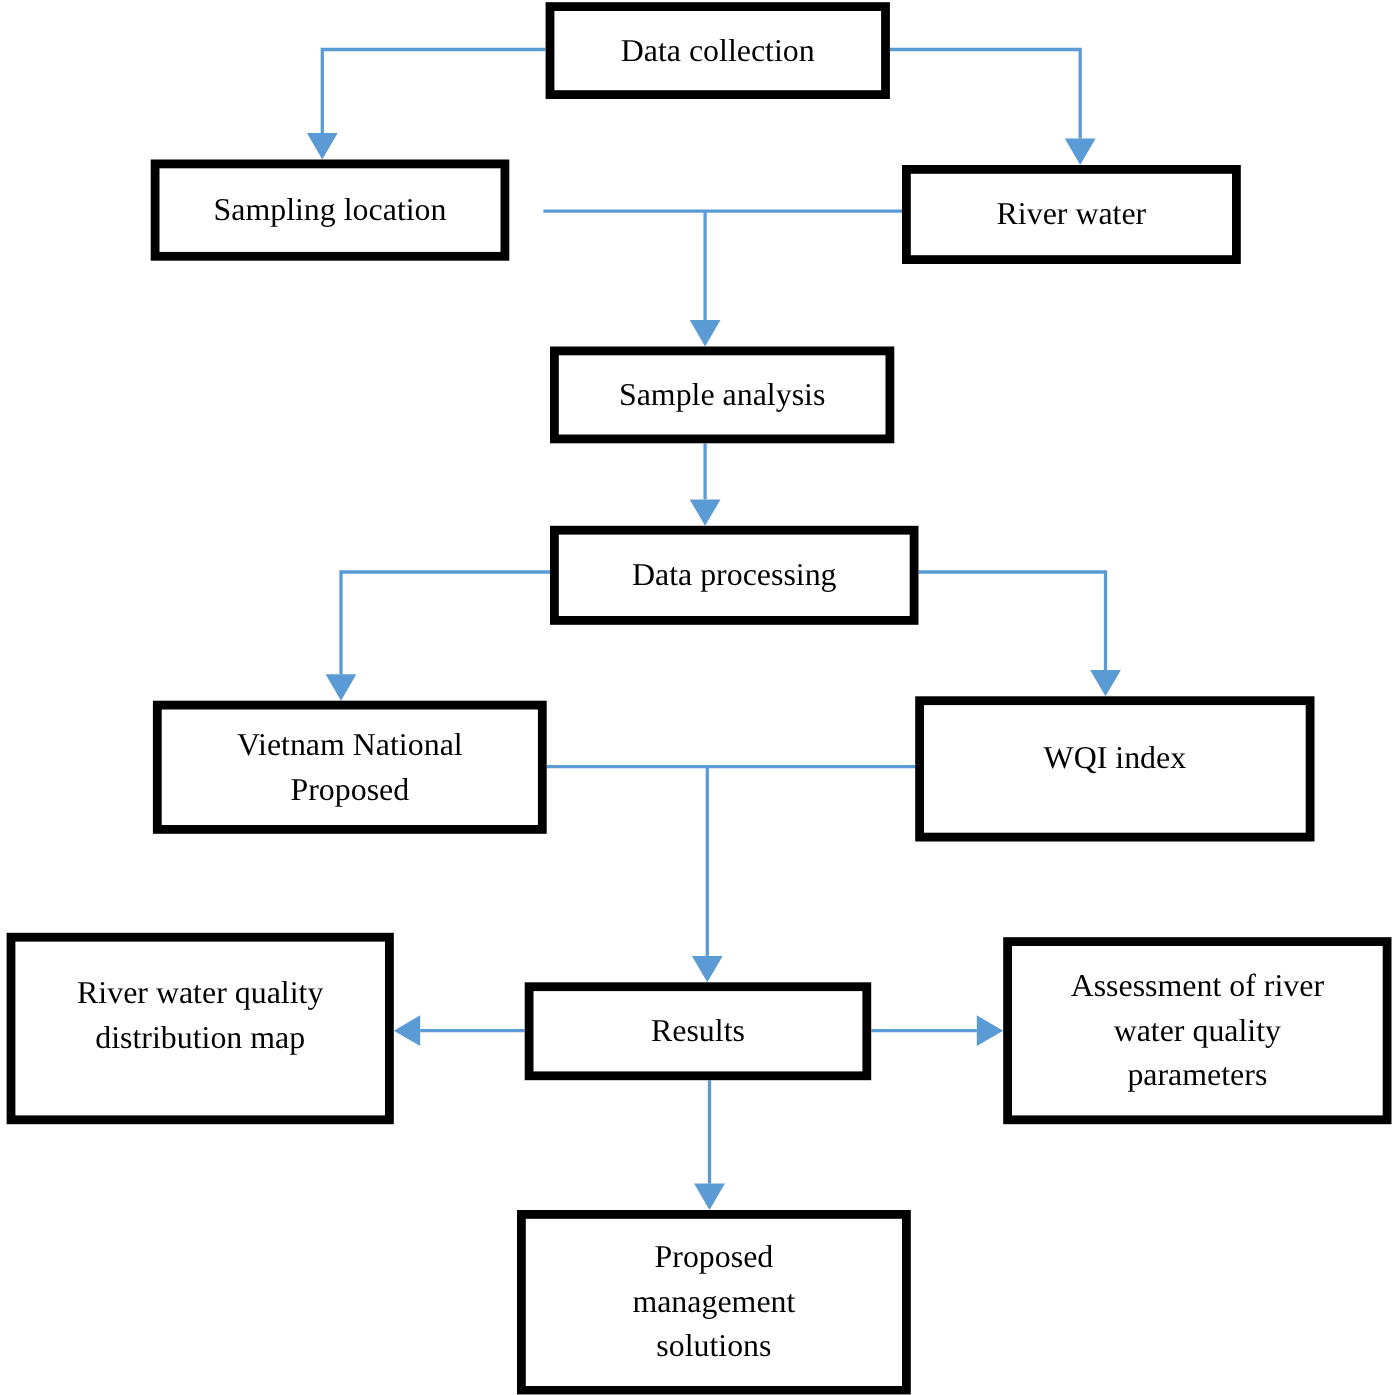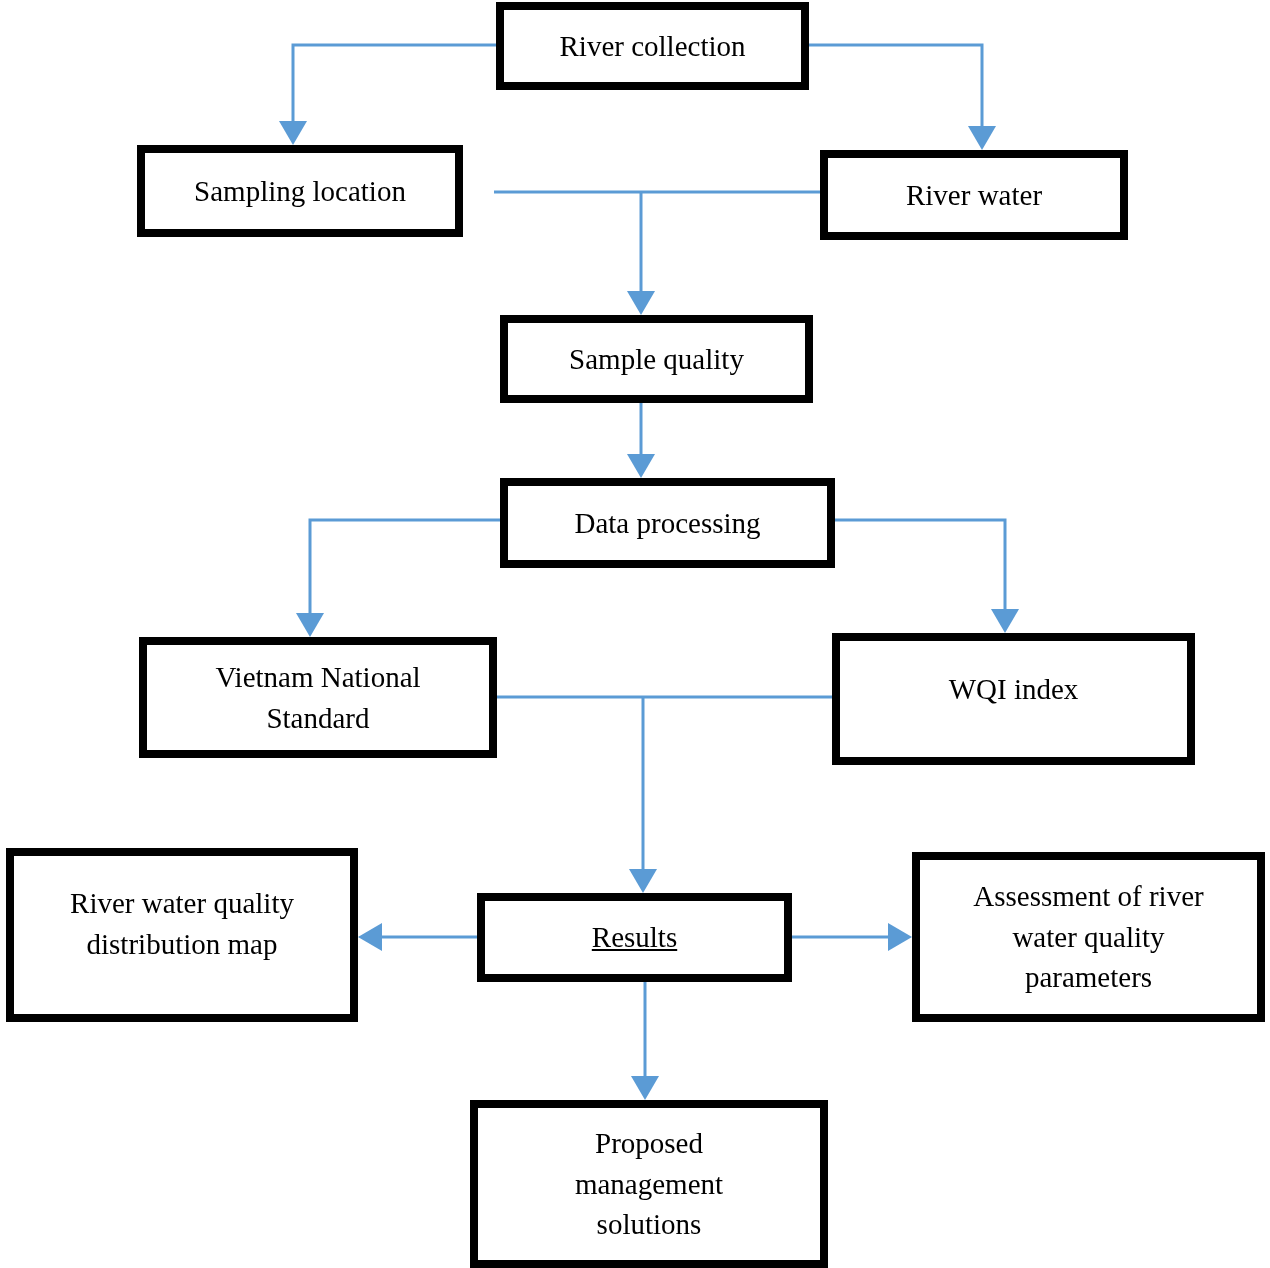--- a/index.html
+++ b/index.html
@@ -63,54 +63,54 @@
       <polygon points="296,613 324,613 310,637"></polygon>
       <polygon points="991,609 1019,609 1005,633"></polygon>
       <polygon points="629,869 657,869 643,893"></polygon>
       <polygon points="382,923 382,951 358,937"></polygon>
       <polygon points="888,923 888,951 912,937"></polygon>
       <polygon points="631,1076 659,1076 645,1100"></polygon>
     </g>
   </svg>
 
   <div class="node" style="left:496px; top:2px; width:313px; height:88px;">
-    <span>River collection</span>
+    <span>Data collection</span>
   </div>
 
   <div class="node" style="left:137px; top:145px; width:326px; height:92px;">
     <span>Sampling location</span>
   </div>
 
   <div class="node" style="left:820px; top:150px; width:308px; height:90px;">
     <span>River water</span>
   </div>
 
   <div class="node" style="left:500px; top:315px; width:313px; height:88px;">
-    <span>Sample quality</span>
+    <span>Sample analysis</span>
   </div>
 
   <div class="node" style="left:500px; top:478px; width:335px; height:90px;">
     <span>Data processing</span>
   </div>
 
   <div class="node" style="left:139px; top:637px; width:358px; height:121px;">
     <span>Vietnam National
-Standard</span>
+Proposed</span>
   </div>
 
   <div class="node pad-b40" style="left:832px; top:633px; width:363px; height:132px;">
     <span>WQI index</span>
   </div>
 
   <div class="node pad-b36" style="left:6px; top:848px; width:352px; height:174px;">
     <span>River water quality
 distribution map</span>
   </div>
 
-  <div class="node" style="left:477px; top:893px; width:315px; height:89px;text-decoration:underline;">
+  <div class="node" style="left:477px; top:893px; width:315px; height:89px;">
     <span>Results</span>
   </div>
 
   <div class="node" style="left:912px; top:852px; width:353px; height:170px;">
     <span>Assessment of river
 water quality
 parameters</span>
   </div>
 
   <div class="node" style="left:470px; top:1100px; width:358px; height:168px;">

